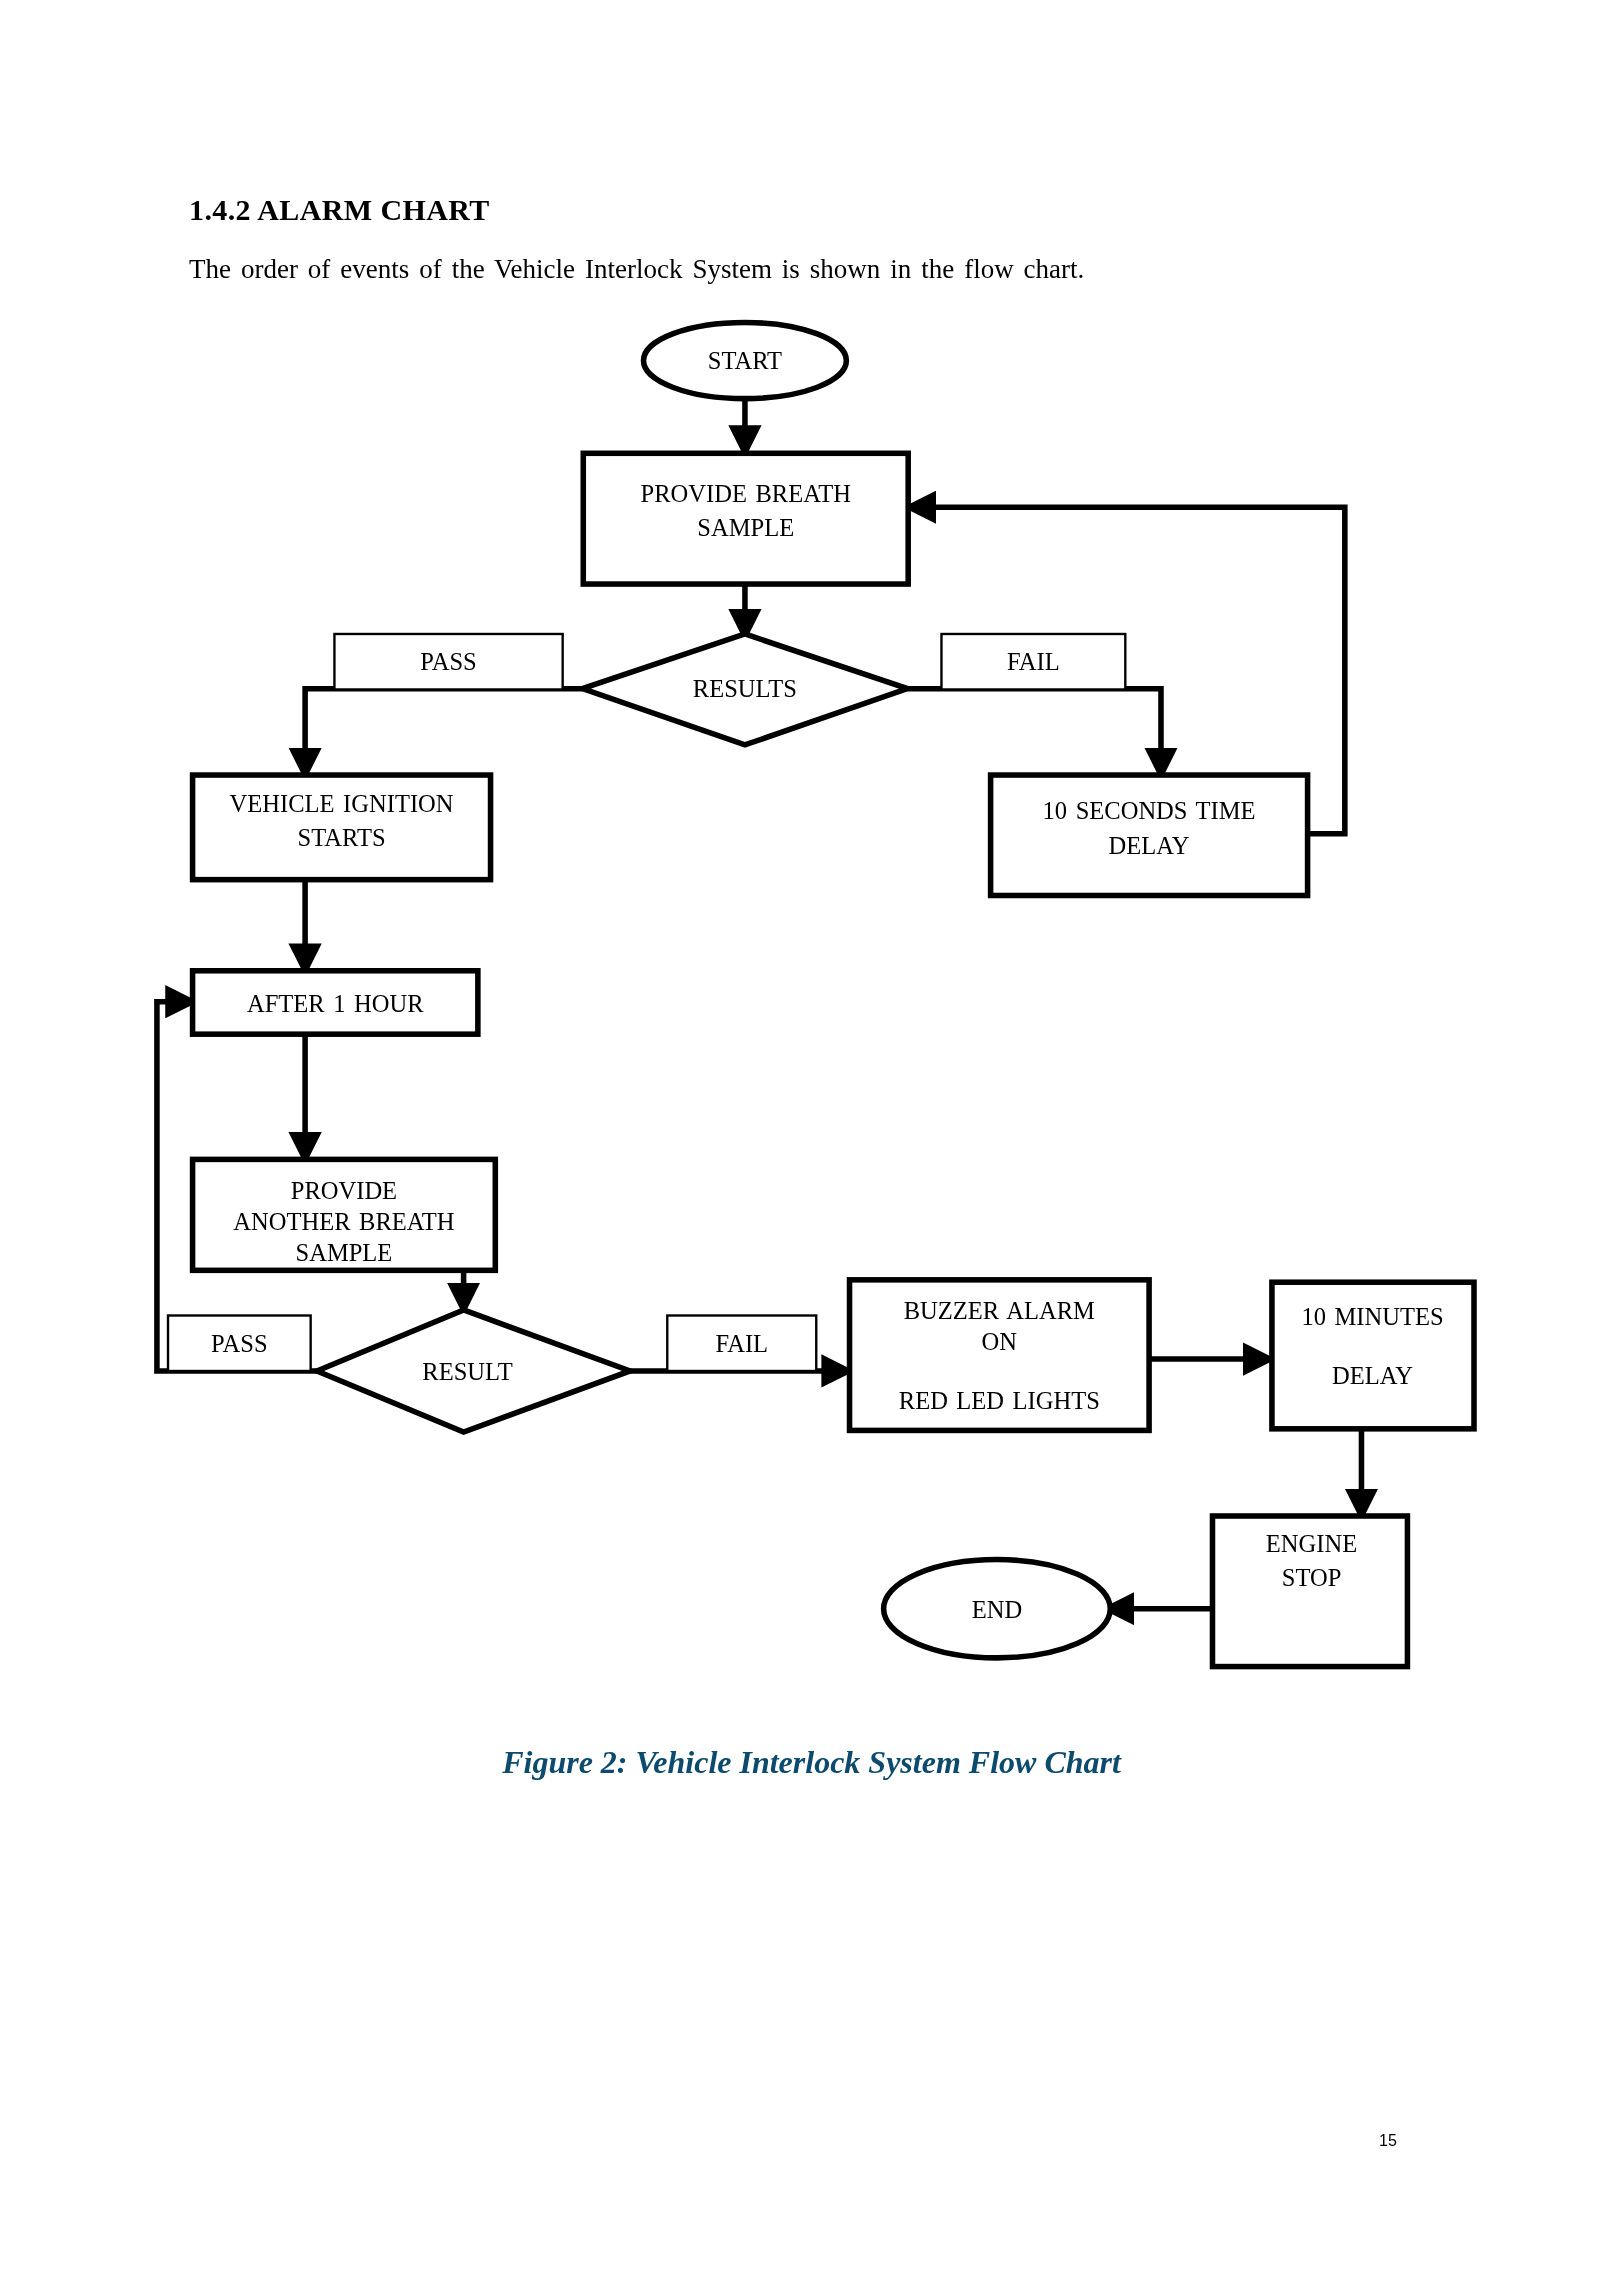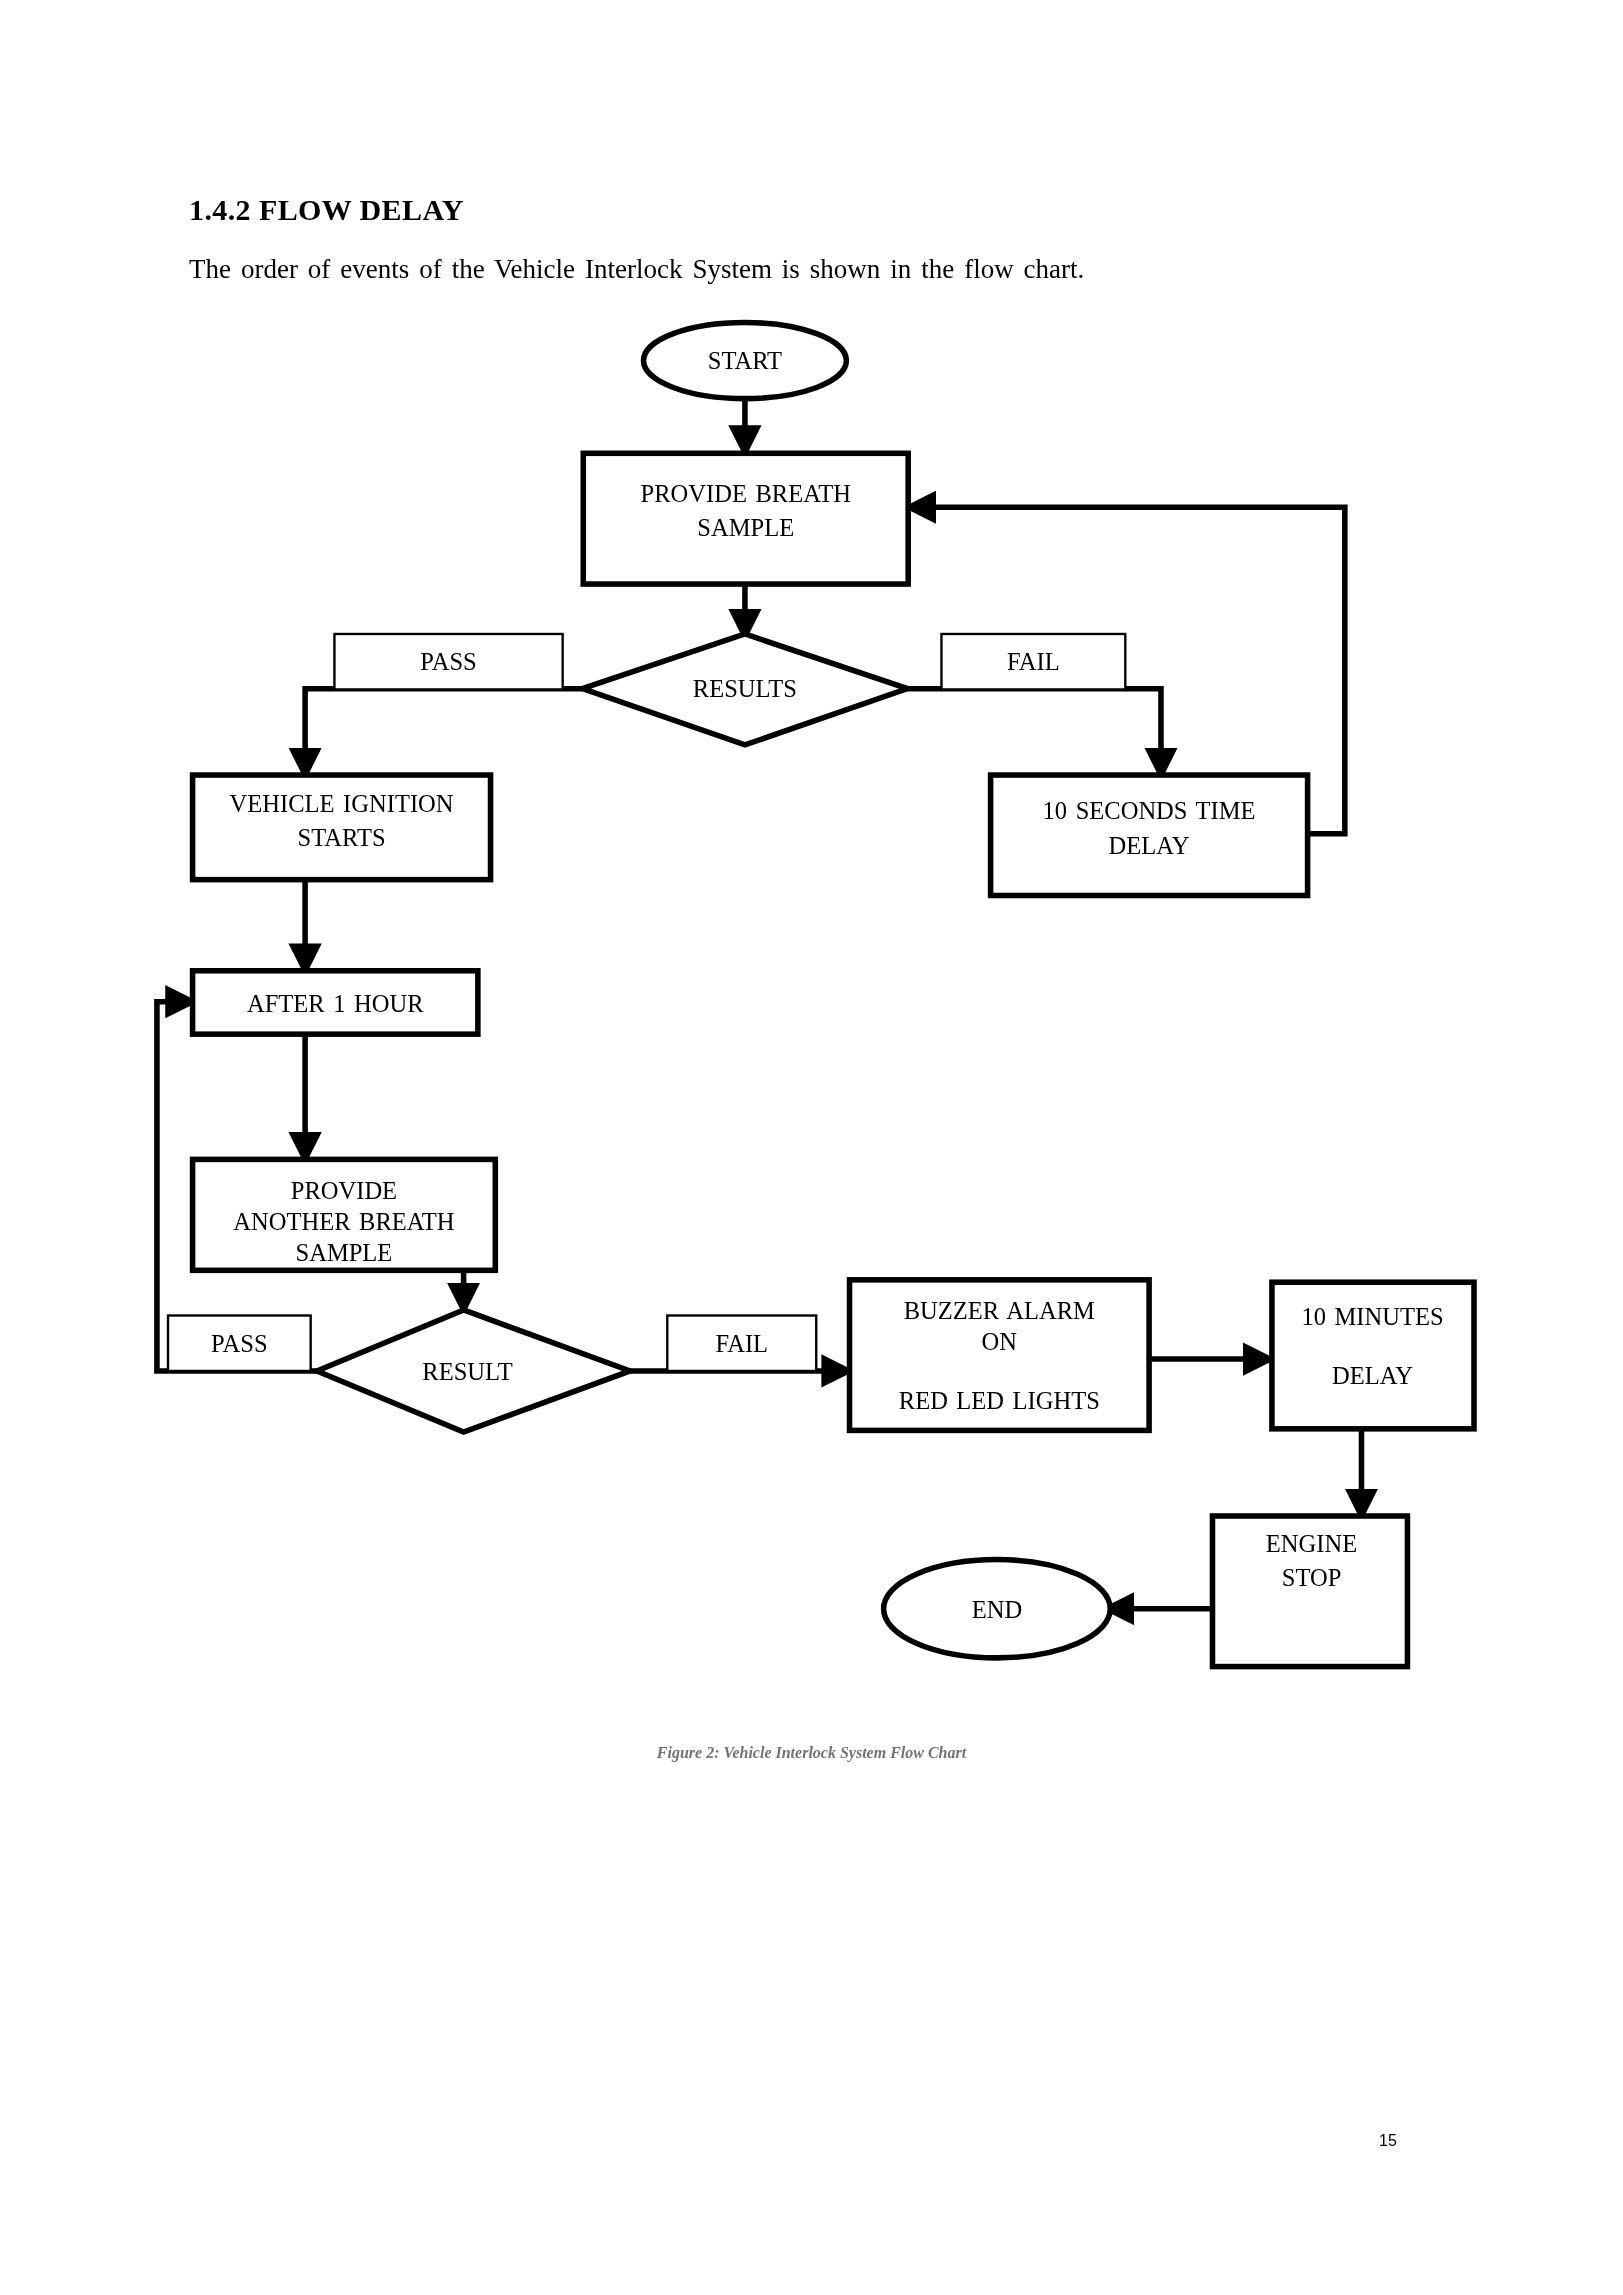--- a/index.html
+++ b/index.html
@@ -44,24 +44,24 @@
     width: 1623px;
     height: 2295px;
     pointer-events: none;
   }
   .caption {
     position: absolute;
     left: 0;
     top: 1744px;
     width: 1623px;
     text-align: center;
-    font-size: 16px;
+    font-size: 32px;
     font-weight: bold;
     font-style: italic;
-    color: #737373;
+    color: #0c4a6e;
   }
   .page-number {
     position: absolute;
     left: 1379px;
     top: 2132px;
     font-family: "Liberation Sans", "DejaVu Sans", sans-serif;
     font-size: 16px;
     color: #000000;
   }
   svg {
@@ -94,21 +94,21 @@
     fill: none;
     stroke: #000000;
     stroke-width: 7;
   }
 </style>
 </head>
 <body>
 
 <div class="page">
 
-  <div class="heading">1.4.2 FLOW DELAY</div>
+  <div class="heading">1.4.2 ALARM CHART</div>
   <div class="intro">The order of events of the Vehicle  Interlock  System  is shown  in the  flow  chart.</div>
 
   <div class="figure-wrap">
     <svg width="1623" height="2295" viewBox="0 0 2048 2896" xmlns="http://www.w3.org/2000/svg">
       <defs>
         <marker id="arrow" viewBox="0 0 12 12" refX="9" refY="6" markerWidth="6" markerHeight="6" orient="auto-start-reverse">
           <path d="M 0 0 L 12 6 L 0 12 z" fill="#000000"></path>
         </marker>
       </defs>
 

